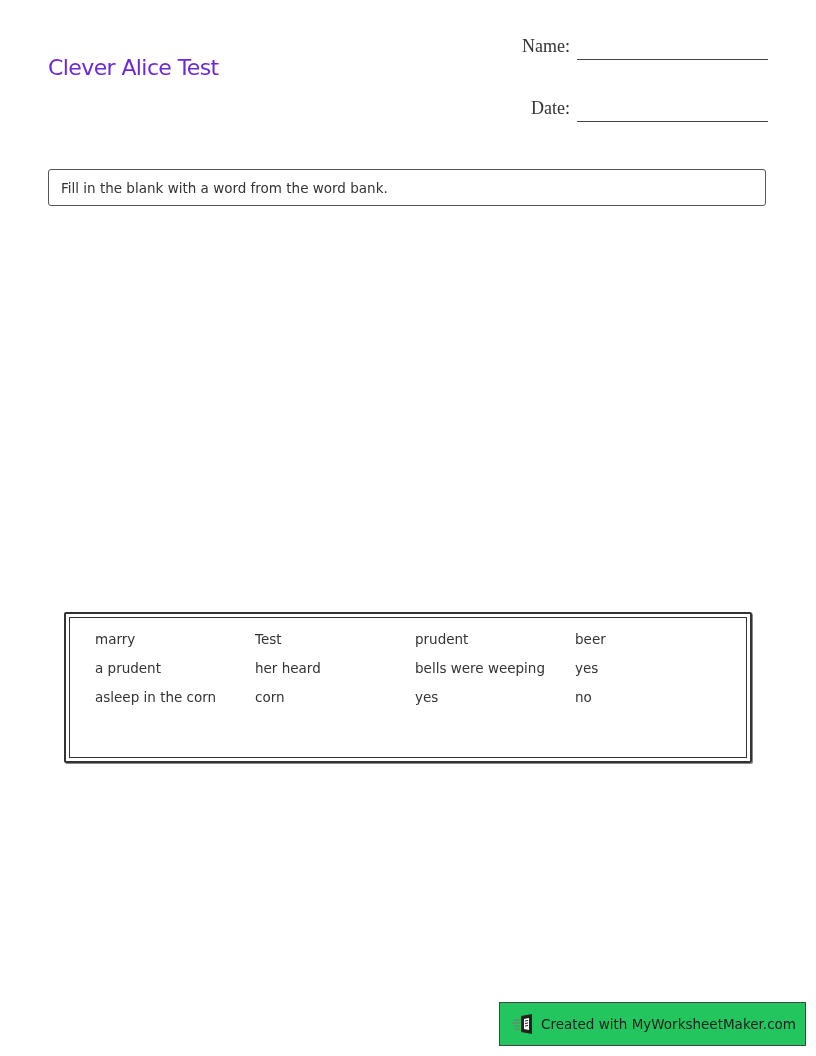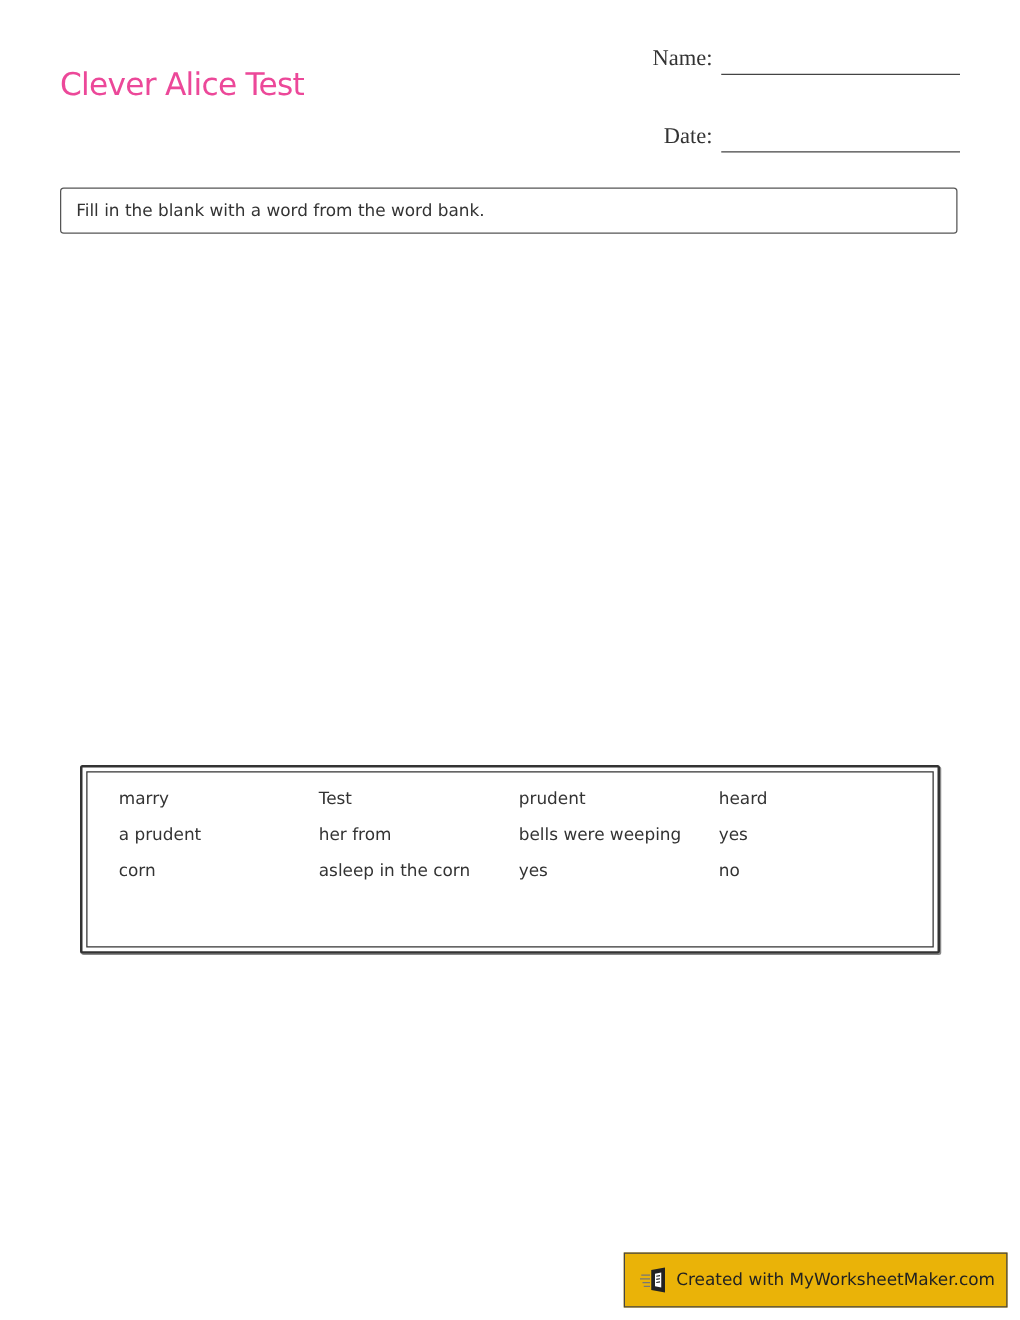--- a/index.html
+++ b/index.html
@@ -13,23 +13,23 @@
       position: relative;
       overflow: hidden;
       font-family: "DejaVu Sans", sans-serif;
       color: #222222;
     }
     .title {
       position: absolute;
       left: 48px;
       top: 46px;
       font-family: "DejaVu Sans", sans-serif;
-      font-size: 25px;
+      font-size: 22px;
       font-weight: normal;
-      color: #ec4899;
+      color: #6d28d9;
       letter-spacing: -0.6px;
       margin: 0;
       line-height: 44px;
       white-space: nowrap;
     }
     .field-row {
       position: absolute;
       display: flex;
       align-items: flex-end;
     }
@@ -47,21 +47,21 @@
       border-bottom: 1.5px solid #444444;
       margin-left: 7px;
       margin-bottom: -4px;
     }
     .name-row { left: 500px; top: 36px; }
     .date-row { left: 500px; top: 98px; }
 
     .instructions {
       position: absolute;
       left: 48px;
-      top: 150px;
+      top: 169px;
       width: 718px;
       height: 37px;
       box-sizing: border-box;
       border: 1.5px solid #555555;
       border-radius: 3px;
       padding: 0 12px;
       display: flex;
       align-items: center;
       font-size: 13.5px;
       color: #333333;
@@ -104,21 +104,21 @@
       top: 1002px;
       width: 307px;
       height: 44px;
       box-sizing: border-box;
       border: 1.5px solid #444444;
       display: flex;
       align-items: center;
       padding-left: 12px;
       font-size: 13.5px;
       color: #222222;
-      background: #eab308;
+      background: #22c55e;
     }
     .footer-logo {
       width: 24px;
       height: 22px;
       margin-right: 5px;
       display: inline-flex;
     }
   </style>
 </head>
 <body>
@@ -138,27 +138,27 @@
 <div class="instructions">
   <span>Fill in the blank with a word from the word bank.</span>
 </div>
 
 <div class="word-bank">
   <div class="word-bank-inner">
     <div class="word-grid">
       <p class="word">marry</p>
       <p class="word">Test</p>
       <p class="word">prudent</p>
-      <p class="word">heard</p>
+      <p class="word">beer</p>
       <p class="word">a prudent</p>
-      <p class="word">her from</p>
+      <p class="word">her heard</p>
       <p class="word">bells were weeping</p>
       <p class="word">yes</p>
+      <p class="word">asleep in the corn</p>
       <p class="word">corn</p>
-      <p class="word">asleep in the corn</p>
       <p class="word">yes</p>
       <p class="word">no</p>
     </div>
   </div>
 </div>
 
 <div class="footer">
   <span class="footer-logo">
     <svg width="24" height="22" viewBox="0 0 24 22">
       <line x1="1" y1="7" x2="8" y2="7" stroke="#777" stroke-width="1"></line>

